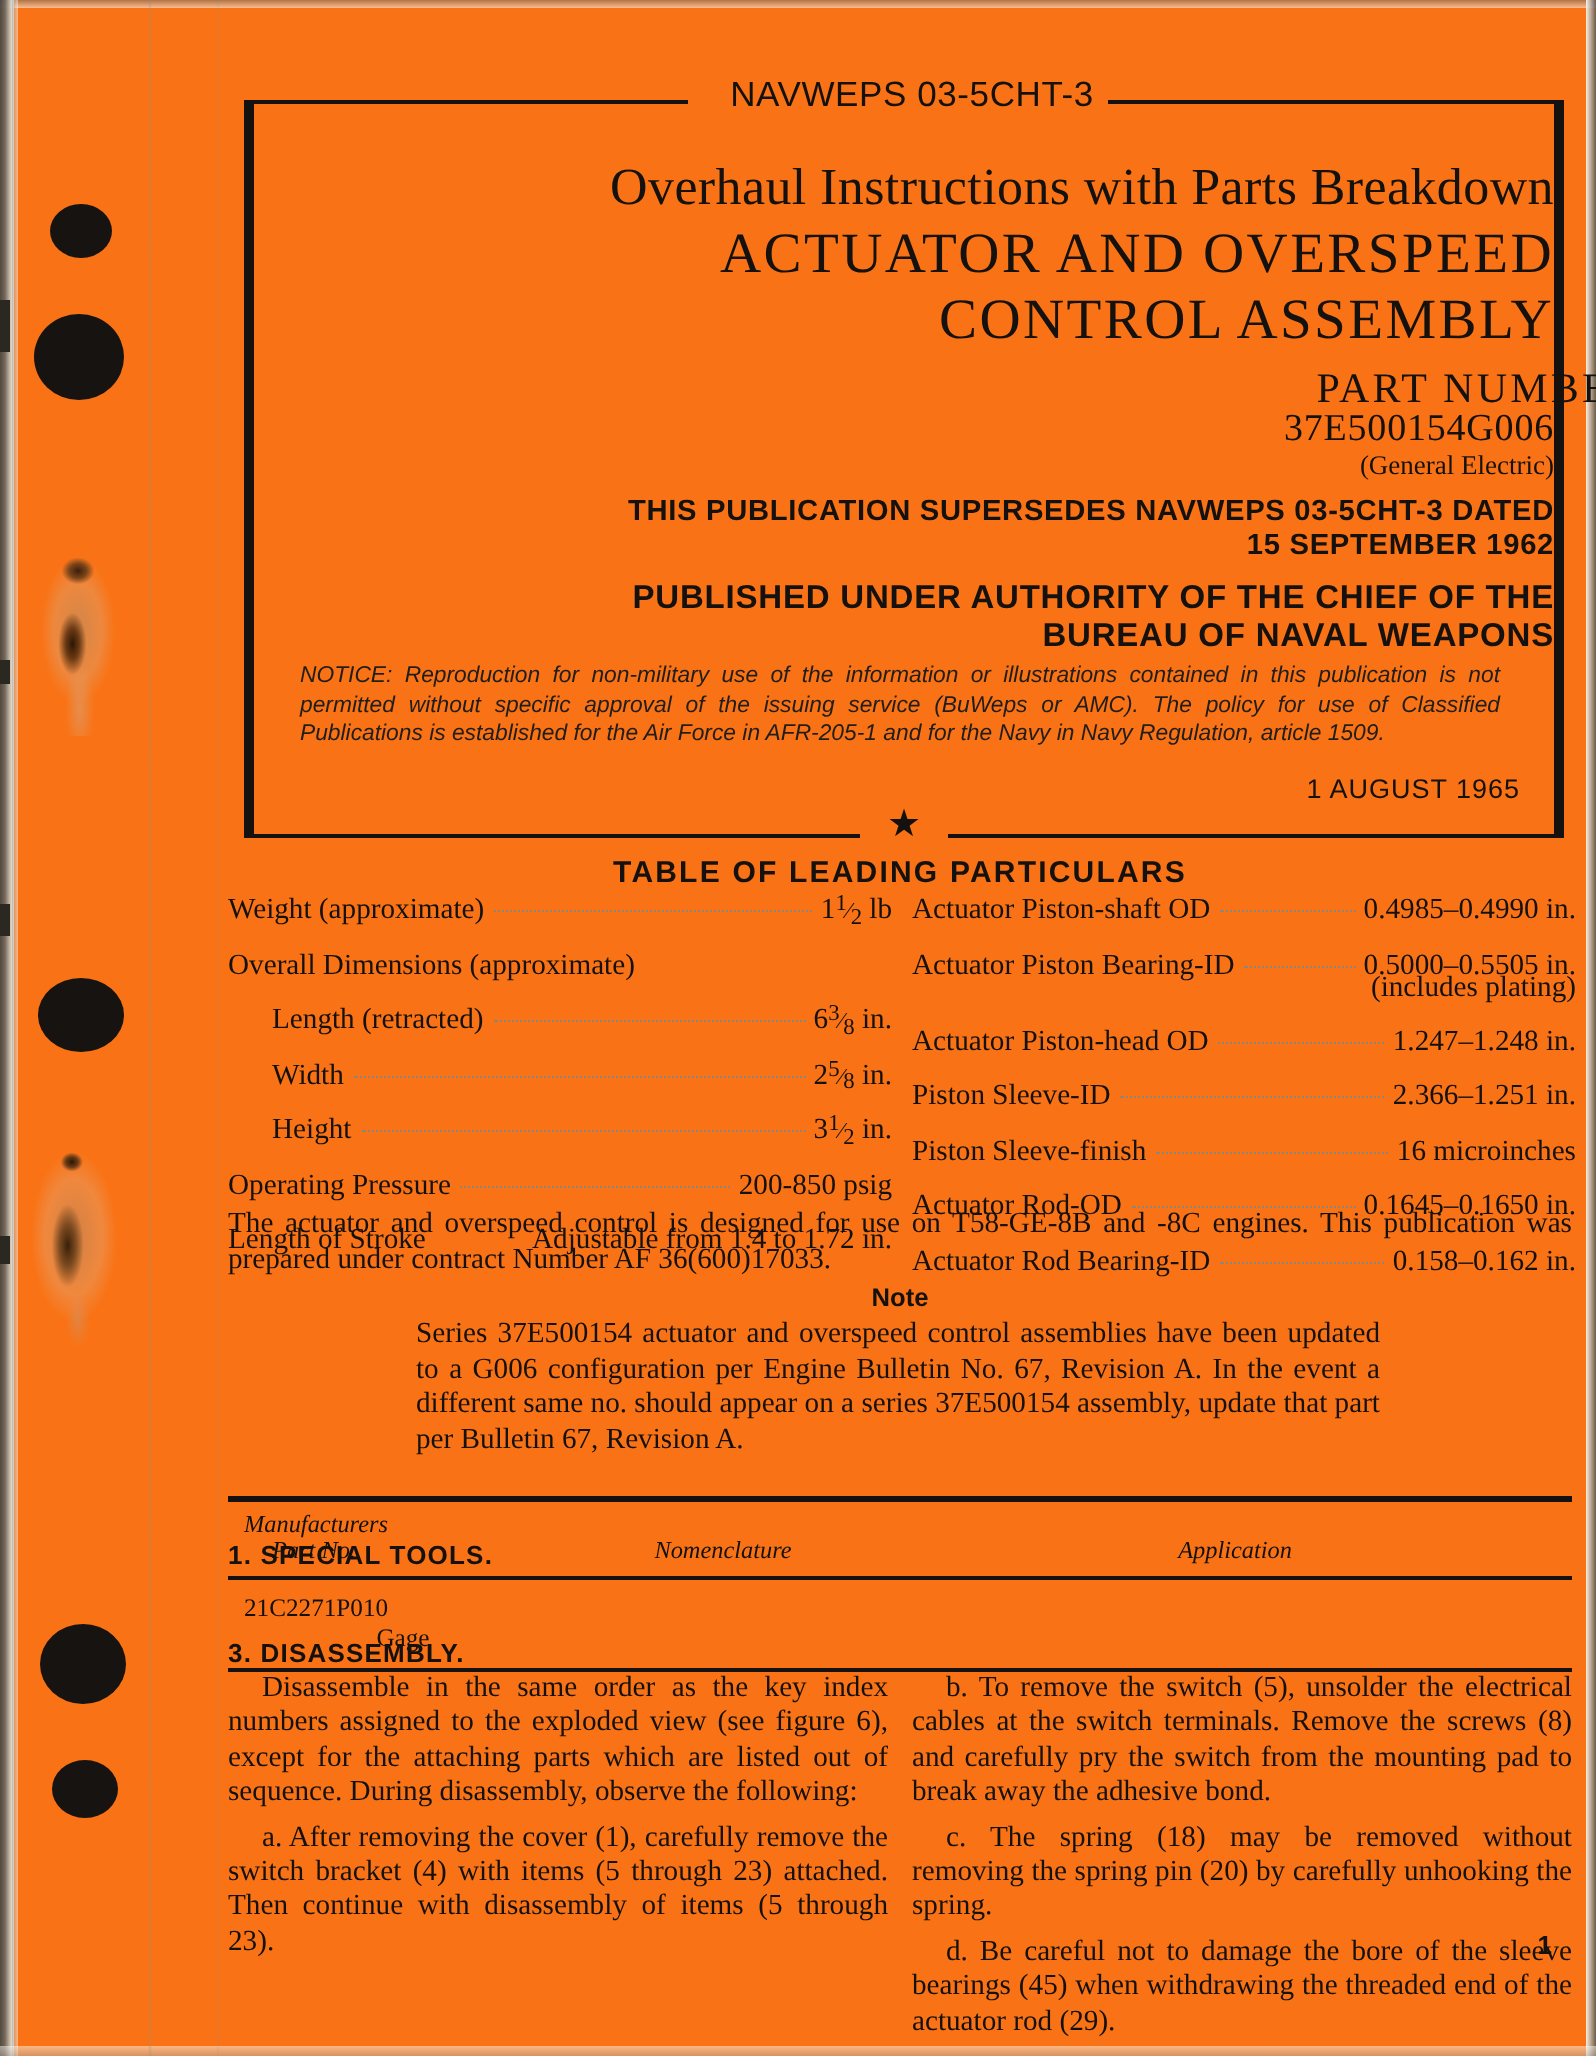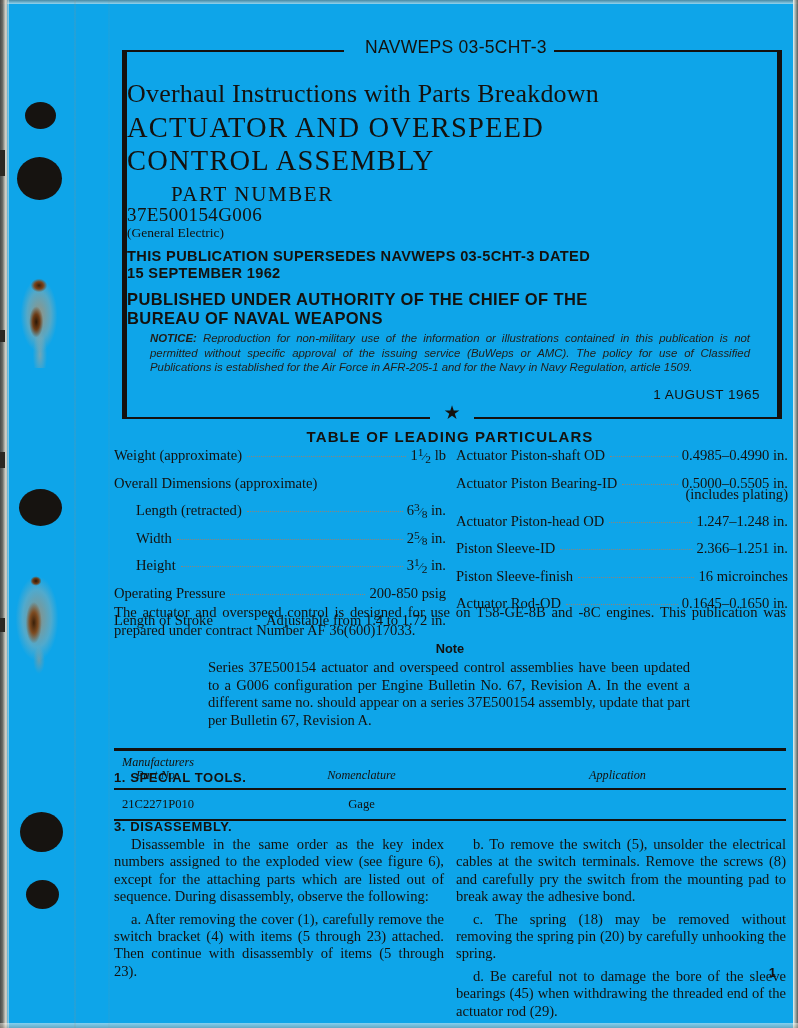--- a/index.html
+++ b/index.html
@@ -4,21 +4,21 @@
 <style>
   html, body {
     margin: 0;
     padding: 0;
     background: #8a8a8a;
   }
   .page {
     position: relative;
     width: 798px;
     height: 1028px;
-    background: #0ea5e9;
+    background: #f97316;
     overflow: hidden;
     font-family: "Liberation Serif", "DejaVu Serif", serif;
     color: #14110e;
   }
   
   .scan-edge-left {
     position: absolute; left: 0; top: 0; width: 7px; height: 1028px;
     background: linear-gradient(90deg, #4a4640 0%, #6d675e 35%, #c9c3b6 72%, #fdfbf5 100%);
     opacity: .95;
   }
@@ -104,41 +104,41 @@
     position: absolute; top: 5px; height: 2px; background: #14110e;
   }
   .botbar .rule-l { left: 0; width: 308px; }
   .botbar .rule-r { right: 0; width: 308px; }
   .botbar .star {
     position: absolute; left: 313px; top: -9px; width: 34px; text-align: center;
     font-size: 19px; line-height: 19px; color: #14110e;
   }
 
   
-  .t-line { position: absolute; left: 127px; width: 650px; text-align: left; }
+  .t-line { position: absolute; left: 127px; width: 650px; text-align: right; }
   .t-overhaul { top: 79px; font-size: 26px; letter-spacing: .2px; }
   .t-actuator { top: 112px; font-size: 28.5px; letter-spacing: 1.2px; }
   .t-control  { top: 145px; font-size: 28.5px; letter-spacing: 1.2px; }
   .t-partnum  { top: 182px; font-size: 21px; letter-spacing: 1.6px; padding-left: 44px; }
   .t-pn       { top: 204px; font-size: 19px; letter-spacing: .4px; }
   .t-ge       { top: 225px; font-size: 13.5px; }
 
   .t-sans { font-family: "Liberation Sans", "DejaVu Sans", sans-serif; font-weight: bold; }
   .t-sup1 { top: 248px; font-size: 14.6px; letter-spacing: .35px; }
   .t-sup2 { top: 265px; font-size: 14.6px; letter-spacing: .35px; }
   .t-auth1 { top: 290px; font-size: 16.5px; letter-spacing: .4px; }
   .t-auth2 { top: 309px; font-size: 16.5px; letter-spacing: .4px; }
 
   .notice {
     position: absolute; left: 150px; top: 331px; width: 600px;
     font-family: "Liberation Sans", "DejaVu Sans", sans-serif;
     font-style: italic; font-size: 11.4px; line-height: 14.7px;
     text-align: justify; color: #211d18;
   }
-  .notice .lbl { font-style: italic; font-weight: bold; }
+  .notice .lbl { font-style: italic; }
   .datestamp {
     position: absolute; left: 400px; top: 387px; width: 360px;
     text-align: right; padding-right: 18px;
     font-family: "Liberation Sans", "DejaVu Sans", sans-serif;
     font-size: 13.5px; letter-spacing: .5px;
   }
 
   
   .tlp-head {
     position: absolute; left: 110px; top: 428px; width: 680px;
@@ -194,21 +194,21 @@
     position: absolute; left: 114px; top: 748px; width: 672px;
     border-collapse: collapse;
   }
   .tools .rule-thick { height: 2.5px; background: #14110e; }
   .tools .rule-thin  { height: 1.4px; background: #14110e; }
   .tools .hdr {
     display: flex; font-style: italic; font-size: 12.2px; line-height: 13.6px;
     padding: 5px 0 5px 0;
   }
   .tools .row {
-    display: flex; font-size: 12.6px; padding: 7px 0 7px 0;
+    display: flex; font-size: 12.6px; padding: 7px 0 7px 0; flex-direction: column;
   }
   .tools .c1 { width: 160px; padding-left: 8px; box-sizing: border-box; }
   .tools .c2 { width: 175px; text-align: center; box-sizing: border-box; }
   .tools .c3 { flex: 1; text-align: center; box-sizing: border-box; }
   .tools .c1.hc { padding-left: 8px; }
 
   
   .col { position: absolute; top: 836px; width: 330px; font-size: 14.6px; line-height: 17.4px; text-align: justify; }
   .col-l { left: 114px; }
   .col-r { left: 456px; }
@@ -341,20 +341,25 @@
     </div>
     <div class="prow">
       <span class="nm">Piston Sleeve-finish</span>
       <span class="dots"></span>
       <span class="vl">16 microinches</span>
     </div>
     <div class="prow">
       <span class="nm">Actuator Rod-OD</span>
       <span class="dots"></span>
       <span class="vl">0.1645–0.1650 in.</span>
+    </div>
+    <div class="prow">
+      <span class="nm">Actuator Rod Bearing-ID</span>
+      <span class="dots"></span>
+      <span class="vl">0.158–0.162 in.</span>
     </div>
   </div>
 
   <div class="para p-intro">The actuator and overspeed control is designed for use on T58-GE-8B and -8C engines. This publication was prepared under contract Number AF 36(600)17033.</div>
 
   <div class="note-hd">Note</div>
   <div class="para p-note">Series 37E500154 actuator and overspeed control assemblies have been updated to a G006 configuration per Engine Bulletin No. 67, Revision A. In the event a different same no. should appear on a series 37E500154 assembly, update that part per Bulletin 67, Revision A.</div>
 
   <div class="sec-head sec-tools">1.  SPECIAL  TOOLS.</div>
   <div class="tools">

